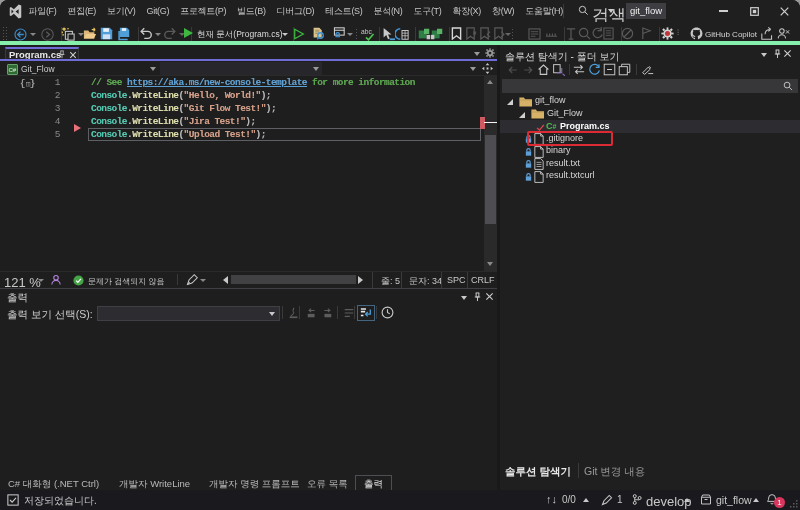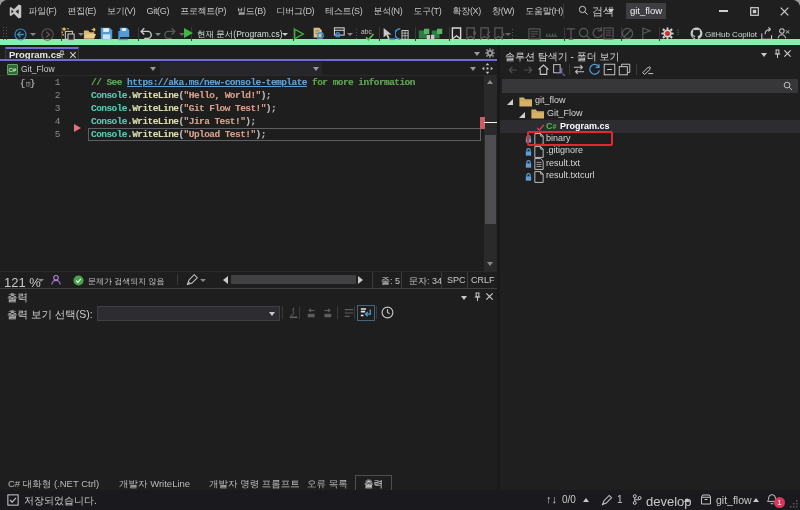--- a/index.html
+++ b/index.html
@@ -8,21 +8,21 @@
 #win {
   position:relative; width:800px; height:510px; background:#1f1f1f;
   border-radius:8px 8px 0 0; overflow:hidden; color:#ccc;
 }
 .abs { position:absolute; }
 
 #titlebar { position:absolute; left:0; top:0; width:800px; height:22px; background:#1f1f1f; }
 #menus { position:absolute; left:23px; top:0; height:22px; display:flex; align-items:center; font-size:9px; letter-spacing:-0.3px; color:#c6c6c6; }
 #menus span { padding:0 5.5px; white-space:nowrap; }
 
-#toolbar { position:absolute; left:0; top:22px; width:800px; height:23px; background:#1f1f1f; border-bottom:6px solid #86efac; }
+#toolbar { position:absolute; left:0; top:22px; width:800px; height:23px; background:#1f1f1f; border-bottom:4px solid #86efac; }
 
 #editorgroup { position:absolute; left:0; top:45px; width:497px; height:242px; background:#1e1e1e; }
 #rightpanel { position:absolute; left:500px; top:45px; width:300px; height:430px; background:#1f1f1f; }
 #vsplit { position:absolute; left:497px; top:45px; width:3px; height:445px; background:#191919; }
 
 .mono { font-family:"Liberation Mono", monospace; font-size:9.5px; letter-spacing:-0.56px; line-height:13px; white-space:pre; font-weight:bold; text-shadow:0 0 0.6px rgba(200,200,200,0.35); }
 
 #outputpanel { position:absolute; left:0; top:288px; width:497px; height:187px; background:#1e1e1e; border-top:1px solid #3f3f46; }
 
 #doctabs { position:absolute; left:0; top:475px; width:497px; height:15px; background:#1e1e1e; font-size:9.5px; color:#b9b9b9; }
@@ -39,21 +39,21 @@
 
     <svg class="abs" style="left:8px;top:4px" width="15" height="15" viewBox="0 0 24 24">
       <path fill="#c5c5c5" d="M17.2 0.8 L9.4 8.3 L4.8 4.8 L2.8 5.8 L2.8 18.2 L4.8 19.2 L9.4 15.7 L17.2 23.2 L21.2 21.5 L21.2 2.5 Z M5.6 15.2 L5.6 8.8 L9.0 12 Z M12.1 12 L17 8.2 L17 15.8 Z"></path>
     </svg>
 
     <div class="abs" style="left:563px;top:4px;width:1px;height:14px;background:#3a3a3a"></div>
     <svg class="abs" style="left:578px;top:5px" width="11" height="11" viewBox="0 0 16 16">
         <circle cx="6.5" cy="6.5" r="4.6" fill="none" stroke="#cdcdcd" stroke-width="1.4"></circle>
         <line x1="10" y1="10" x2="14" y2="14" stroke="#cdcdcd" stroke-width="1.4"></line>
       </svg>
-    <div class="abs" style="left:592px;top:4px;font-size:11px;color:#cdcdcd">검색</div>
+    <div class="abs" style="left:592px;top:4px;font-size:17px;color:#cdcdcd">검색</div>
     <div class="abs" style="left:608px;top:9px;width:0;height:0;border-left:3.5px solid transparent;border-right:3.5px solid transparent;border-top:4px solid #cdcdcd"></div>
     <div class="abs" style="left:626px;top:2.5px;width:40px;height:16px;background:#3d3d42;color:#f0f0f0;font-size:9.5px;text-align:center;line-height:16px">git_flow</div>
 
     <div class="abs" style="left:719px;top:10px;width:9px;height:1.5px;background:#d0d0d0"></div>
     <svg class="abs" style="left:750px;top:7px" width="9" height="9" viewBox="0 0 9 9">
         <rect x="0.7" y="0.7" width="7.6" height="7.6" fill="none" stroke="#d0d0d0" stroke-width="1.2"></rect>
         <rect x="2.8" y="2.8" width="3.4" height="3.4" fill="#d0d0d0"></rect>
       </svg>
     <svg class="abs" style="left:780px;top:7px" width="9" height="9" viewBox="0 0 9 9">
         <path d="M0.7 0.7 L8.3 8.3 M8.3 0.7 L0.7 8.3" stroke="#d0d0d0" stroke-width="1.2"></path>
@@ -439,32 +439,32 @@
       </div>
       <div class="trow">
         <svg class="abs" style="left:25px;top:2.5px" width="7" height="8" viewBox="0 0 10 12">
             <path d="M2.5 5 V3.5 a2.5 2.5 0 0 1 5 0 V5" fill="none" stroke="#5e9fd8" stroke-width="1.8"></path>
             <rect x="1" y="5" width="8" height="6.5" fill="#5e9fd8"></rect>
           </svg>
         <svg class="abs" style="left:34px;top:0.5px" width="10" height="12" viewBox="0 0 12 14">
             <path d="M1 0.5 H8 L11 3.5 V13.5 H1 Z" fill="none" stroke="#c8c8c8" stroke-width="1.1"></path>
             <path d="M8 0.5 V3.5 H11" fill="none" stroke="#c8c8c8" stroke-width="1.1"></path>
           </svg>
-        <span class="abs" style="left:46px;top:0">binary</span>
+        <span class="abs" style="left:46px;top:0">.gitignore</span>
       </div>
       <div class="trow">
         <svg class="abs" style="left:25px;top:2.5px" width="7" height="8" viewBox="0 0 10 12">
             <path d="M2.5 5 V3.5 a2.5 2.5 0 0 1 5 0 V5" fill="none" stroke="#5e9fd8" stroke-width="1.8"></path>
             <rect x="1" y="5" width="8" height="6.5" fill="#5e9fd8"></rect>
           </svg>
         <svg class="abs" style="left:34px;top:0.5px" width="10" height="12" viewBox="0 0 12 14">
             <path d="M1 0.5 H8 L11 3.5 V13.5 H1 Z" fill="none" stroke="#c8c8c8" stroke-width="1.1"></path>
             <path d="M8 0.5 V3.5 H11" fill="none" stroke="#c8c8c8" stroke-width="1.1"></path>
           </svg>
-        <span class="abs" style="left:46px;top:0">.gitignore</span>
+        <span class="abs" style="left:46px;top:0">binary</span>
       </div>
       <div class="trow">
         <svg class="abs" style="left:25px;top:2.5px" width="7" height="8" viewBox="0 0 10 12">
             <path d="M2.5 5 V3.5 a2.5 2.5 0 0 1 5 0 V5" fill="none" stroke="#5e9fd8" stroke-width="1.8"></path>
             <rect x="1" y="5" width="8" height="6.5" fill="#5e9fd8"></rect>
           </svg>
         <svg class="abs" style="left:34px;top:0.5px" width="10" height="12" viewBox="0 0 12 14">
             <path d="M1 0.5 H8 L11 3.5 V13.5 H1 Z" fill="none" stroke="#c8c8c8" stroke-width="1.1"></path>
             <path d="M3 5 h6 M3 7.5 h6 M3 10 h6" stroke="#c8c8c8" stroke-width="0.9"></path>
           </svg>
@@ -529,20 +529,25 @@
         <circle cx="7" cy="7" r="5.8" fill="none" stroke="#c8c8c8" stroke-width="1.2"></circle>
         <path d="M7 3.5 V7 L9.5 8.5" fill="none" stroke="#c8c8c8" stroke-width="1.2"></path>
       </svg>
   </div>
   <div id="doctabs">
     <div class="abs" style="left:8px;top:3px">C# 대화형 (.NET Ctrl)</div>
     <div class="abs" style="left:119px;top:3px">개발자 WriteLine</div>
     <div class="abs" style="left:209px;top:3px">개발자 명령 프롬프트</div>
     <div class="abs" style="left:307px;top:3px">오류 목록</div>
     <div class="abs" style="left:355px;top:0;width:37px;height:15px;border:1px solid #4d4d52;border-bottom:none;background:#1e1e1e;color:#e0e0e0;text-align:center;line-height:15px">출력</div>
+  </div>
+  <div id="tooltabs">
+    <div class="abs" style="left:5px;top:4px;color:#e8e8e8;font-weight:bold;font-size:10.5px">솔루션 탐색기</div>
+    <div class="abs" style="left:84px;top:4px;color:#9a9a9a;font-size:10.5px">Git 변경 내용</div>
+    <div class="abs" style="left:78px;top:2px;width:1px;height:15px;background:#3a3a3a"></div>
   </div>
   <div id="statusbar">
     <svg class="abs" style="left:7px;top:4px" width="12" height="12" viewBox="0 0 14 14">
         <rect x="1" y="1" width="12" height="12" fill="none" stroke="#c8c8c8" stroke-width="1.2"></rect>
         <path d="M3.5 7 L6 9.5 L10.5 4.5" fill="none" stroke="#c8c8c8" stroke-width="1.3"></path>
       </svg>
     <div class="abs" style="left:24px;top:4px;font-size:10px">저장되었습니다.</div>
 
     <div class="abs" style="left:546px;top:2.5px;font-size:11px;color:#c8c8c8">↑↓</div>
     <div class="abs" style="left:562px;top:4px;font-size:10px">0/0</div>

